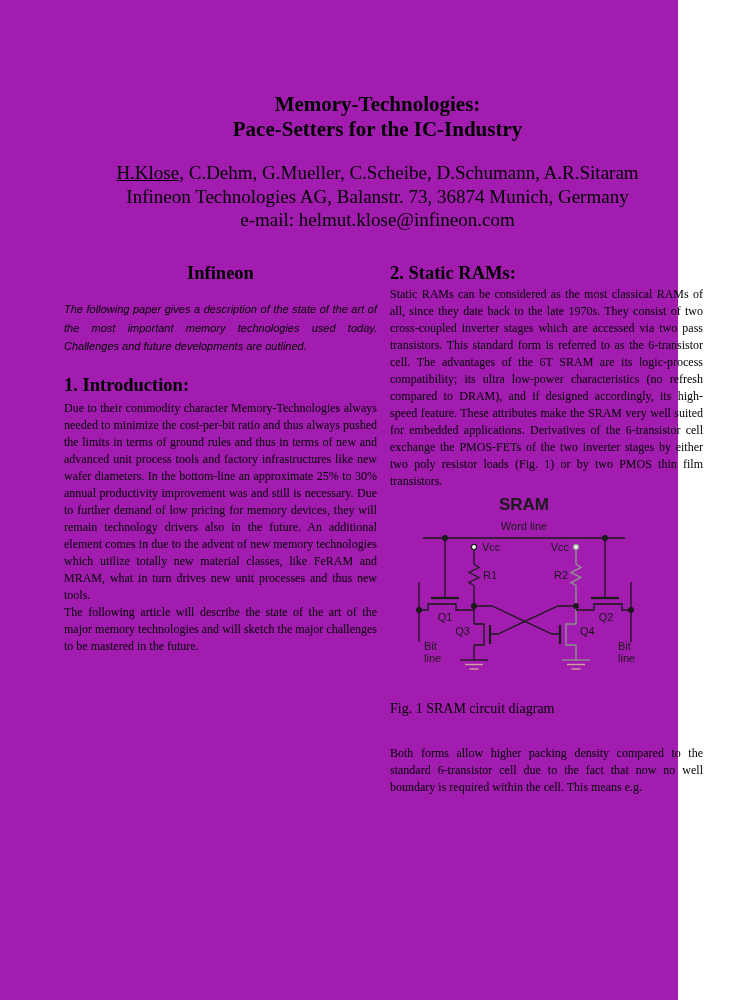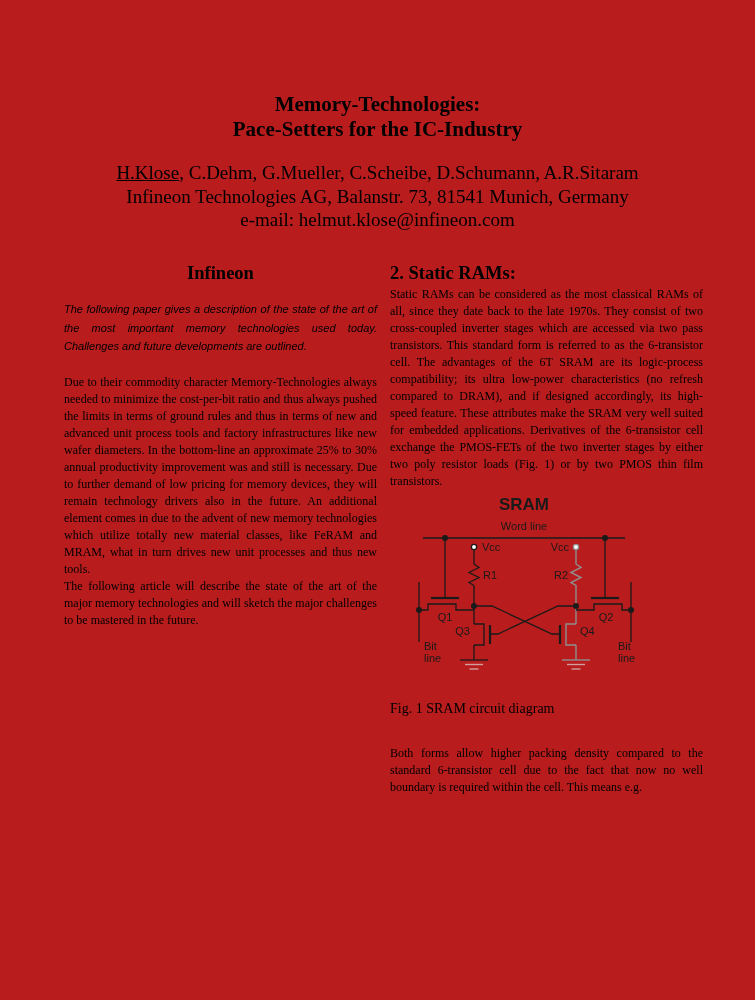--- a/index.html
+++ b/index.html
@@ -1,16 +1,16 @@
 <!DOCTYPE html>
 <html><head>
 <meta charset="utf-8">
 <style>
   html,body{margin:0;padding:0;background:#ffffff;width:755px;height:1000px;overflow:hidden;}
-  .sheet{position:relative;width:755px;height:1000px;background:#b91c1c;color:#000;
+  .sheet{position:relative;width:678px;height:1000px;background:#a21caf;color:#000;
          font-family:"Liberation Serif", serif;}
   .titleblock{position:absolute;top:92px;left:0;width:755px;text-align:center;
               font-weight:bold;font-size:21px;line-height:25px;}
   .authorsblock{position:absolute;top:161px;left:0;width:755px;text-align:center;
                 font-size:19px;line-height:23.5px;}
   .uline{text-decoration:underline;}
   .col{position:absolute;top:262px;width:313px;}
   .col-left{left:64px;}
   .col-right{left:390px;}
   h2{font-size:18.5px;line-height:22px;margin:0;font-weight:bold;font-family:"Liberation Serif", serif;}
@@ -38,27 +38,28 @@
 
 <div class="sheet">
 
   <div class="titleblock">
     <div>Memory-Technologies:</div>
     <div>Pace-Setters for the IC-Industry</div>
   </div>
 
   <div class="authorsblock">
     <div><span class="uline">H.Klose</span><span>, C.Dehm, G.Mueller, C.Scheibe, D.Schumann, A.R.Sitaram</span></div>
-    <div>Infineon Technologies AG, Balanstr. 73, 81541 Munich, Germany</div>
+    <div>Infineon Technologies AG, Balanstr. 73, 36874 Munich, Germany</div>
     <div>e-mail: helmut.klose@infineon.com</div>
   </div>
 
   <div class="col col-left">
     <h2 class="abstract-h">Infineon</h2>
     <p class="abstract">The following paper gives a description of the state of the art of the most important memory technologies used today. Challenges and future developments are outlined.</p>
+    <h2 class="intro-h">1. Introduction:</h2>
     <p class="body">Due to their commodity character Memory-Technologies always needed to minimize the cost-per-bit ratio and thus always pushed the limits in terms of ground rules and thus in terms of new and advanced unit process tools and factory infrastructures like new wafer diameters. In the bottom-line an approximate 25% to 30% annual productivity improvement was and still is necessary. Due to further demand of low pricing for memory devices, they will remain technology drivers also in the future. An additional element comes in due to the advent of new memory technologies which utilize totally new material classes, like FeRAM and MRAM, what in turn drives new unit processes and thus new tools.</p>
     <p class="body">The following article will describe the state of the art of the major memory technologies and will sketch the major challenges to be mastered in the future.</p>
   </div>
 
   <div class="col col-right">
     <h2>2. Static RAMs:</h2>
     <p class="body">Static RAMs can be considered as the most classical RAMs of all, since they date back to the late 1970s. They consist of two cross-coupled inverter stages which are accessed via two pass transistors. This standard form is referred to as the 6-transistor cell. The advantages of the 6T SRAM are its logic-process compatibility; its ultra low-power characteristics (no refresh compared to DRAM), and if designed accordingly, its high-speed feature. These attributes make the SRAM very well suited for embedded applications. Derivatives of the 6-transistor cell exchange the PMOS-FETs of the two inverter stages by either two poly resistor loads (Fig. 1) or by two PMOS thin film transistors.</p>
 
     <figure>
       <svg viewBox="0 0 310 205" width="310" height="205">

